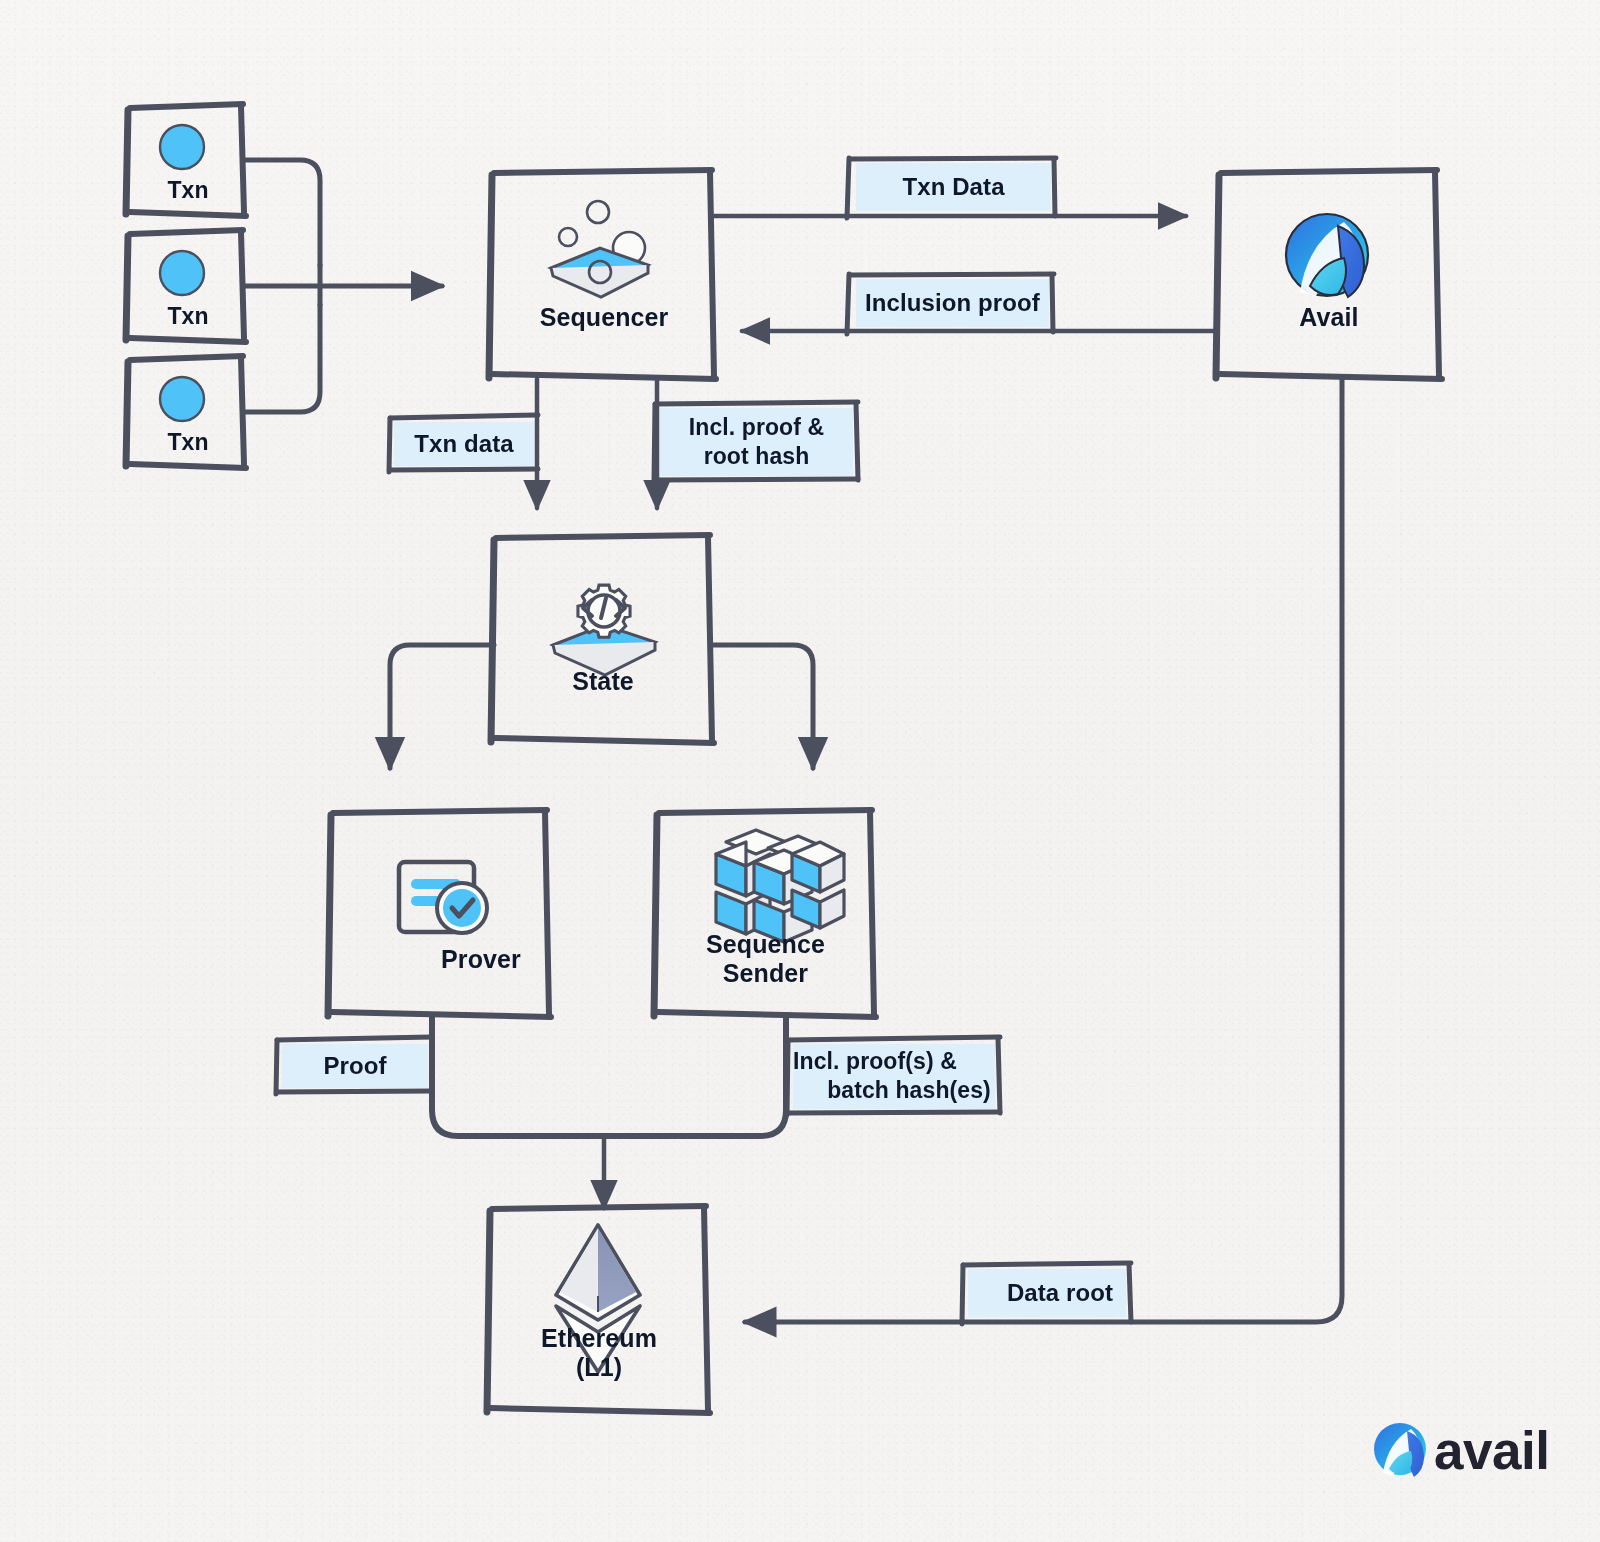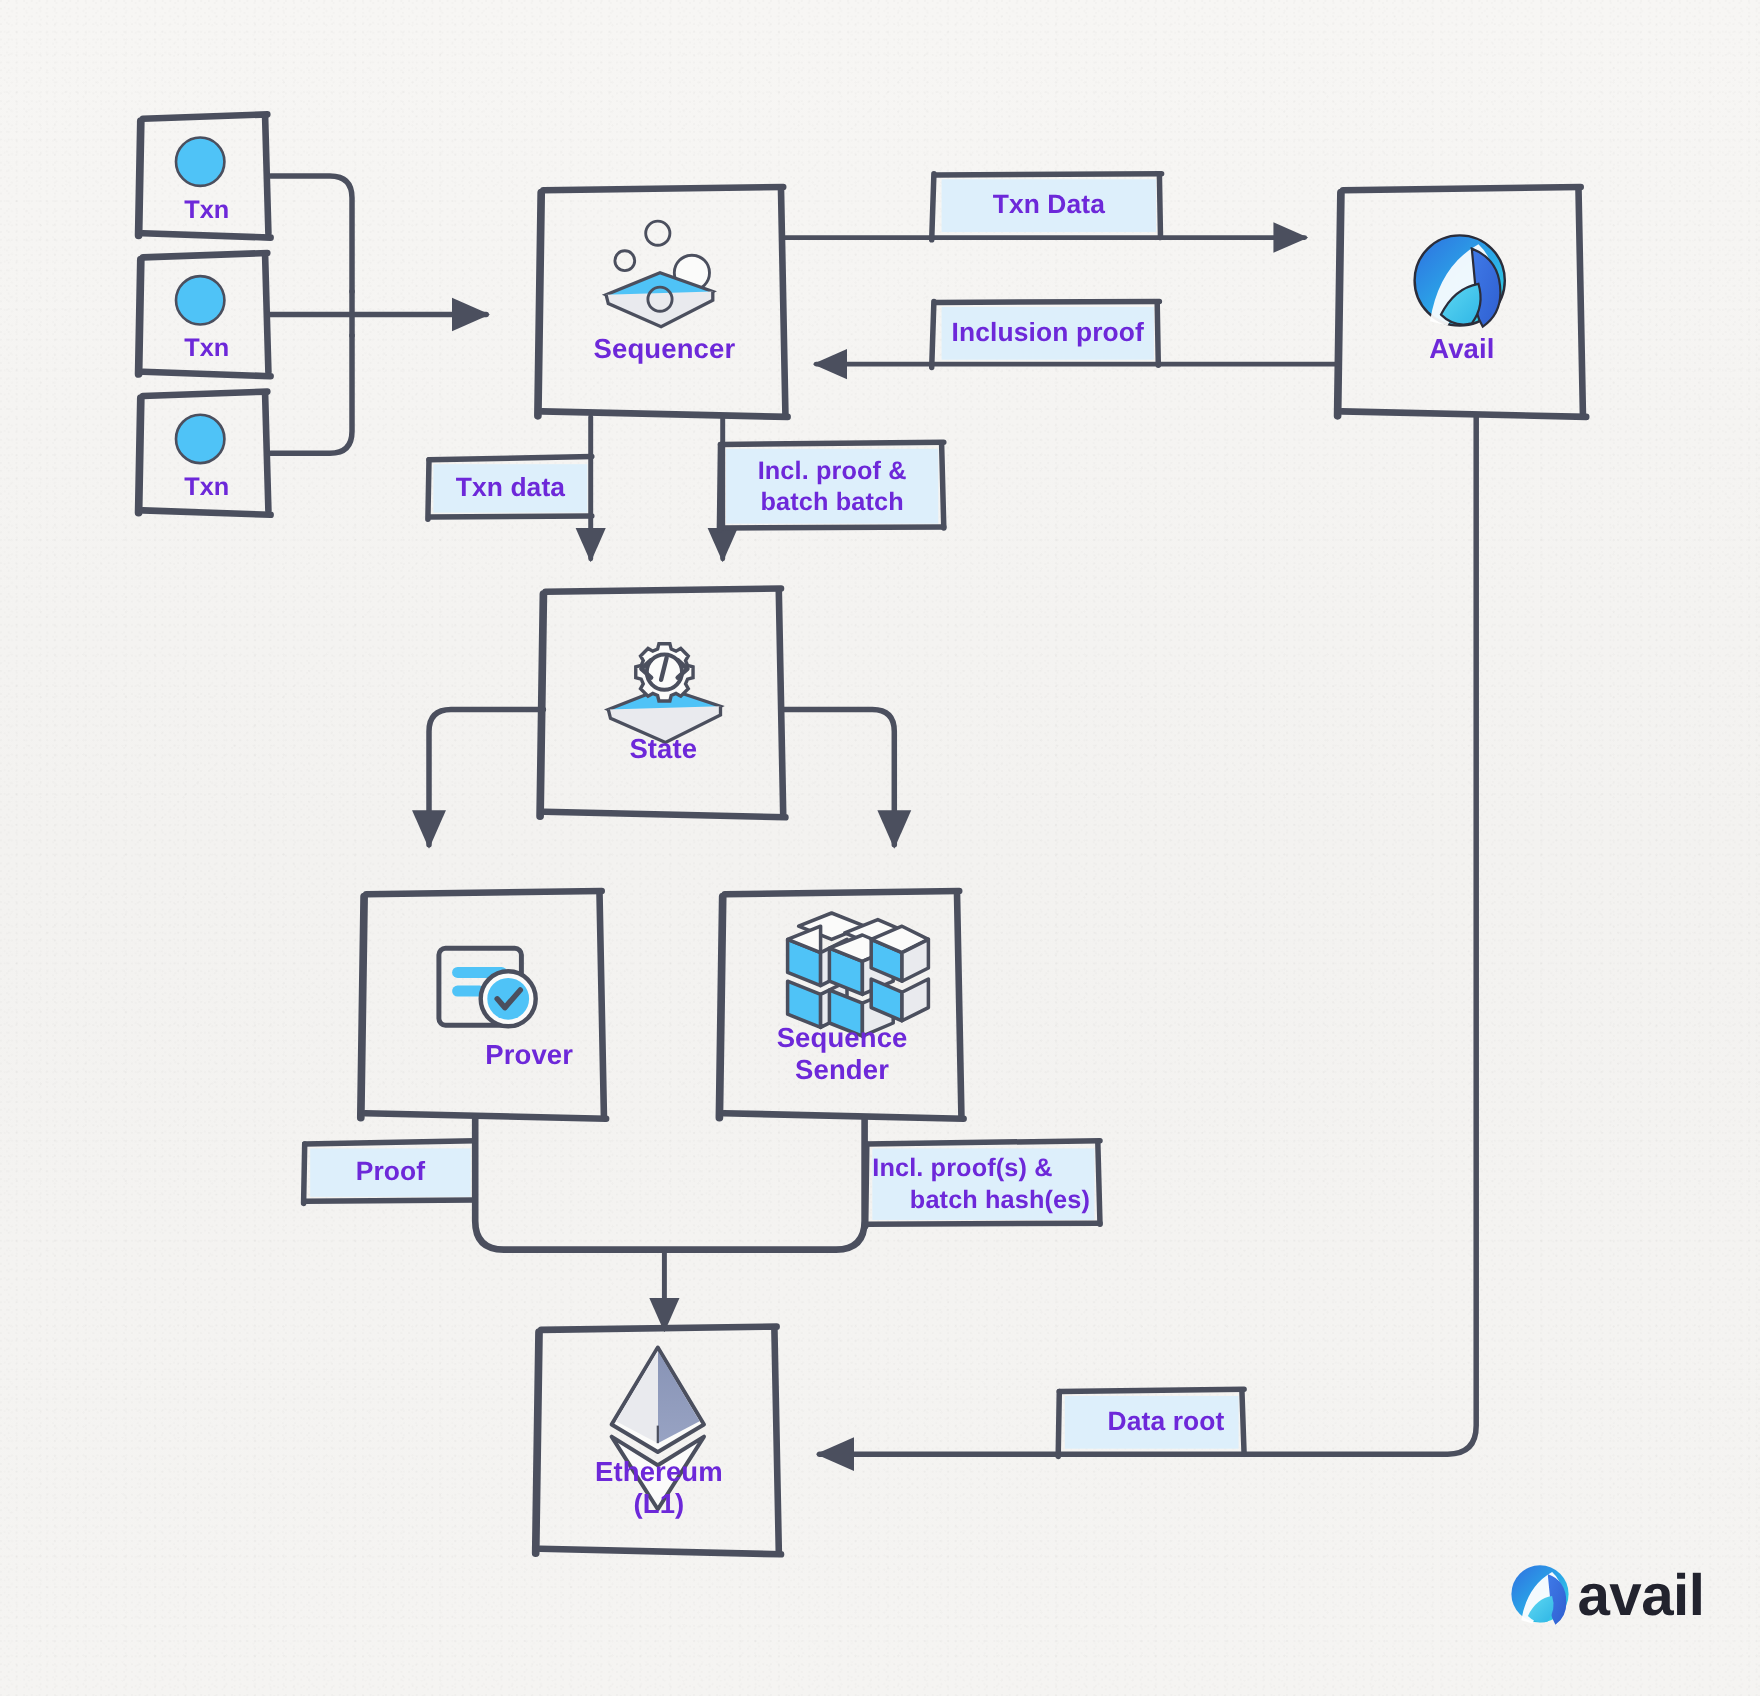--- a/index.html
+++ b/index.html
@@ -19,21 +19,21 @@
       radial-gradient(circle at 68% 31%, rgba(0,0,0,.015) 0 1px, transparent 1px),
       radial-gradient(circle at 84% 77%, rgba(0,0,0,.017) 0 1px, transparent 1px),
       radial-gradient(circle at 55% 88%, rgba(0,0,0,.013) 0 1px, transparent 1px),
       linear-gradient(180deg,#f7f6f4 0%,#f3f2f0 50%,#f5f4f2 100%);
     background-size:7px 7px,11px 11px,9px 9px,13px 13px,17px 17px,100% 100%;
     pointer-events:none;
   }
   svg#board{position:absolute;left:0;top:0;width:1600px;height:1542px;}
   .lbl{
     position:absolute;
-    color:#6d28d9;
+    color:#0f172a;
     font-weight:700;
     text-align:center;
     letter-spacing:.1px;
     line-height:1.18;
     white-space:pre;
     pointer-events:none;
   }
   .node-lbl{font-size:25px;}
   .txn-lbl{font-size:23px;}
   .tag-lbl{font-size:24px;}
@@ -320,19 +320,19 @@
 <div class="lbl node-lbl" style="left:333px;top:945px;width:214px;margin-left:41px;">Prover</div>
 <div class="lbl node-lbl" style="left:659px;top:930px;width:213px;">Sequence</div>
 <div class="lbl node-lbl" style="left:659px;top:959px;width:213px;">Sender</div>
 <div class="lbl node-lbl" style="left:492px;top:1324px;width:214px;">Ethereum</div>
 <div class="lbl node-lbl" style="left:492px;top:1353px;width:214px;">(L1)</div>
 
 <div class="lbl tag-lbl" style="left:856px;top:173px;width:195px;">Txn Data</div>
 <div class="lbl tag-lbl" style="left:856px;top:289px;width:193px;">Inclusion proof</div>
 <div class="lbl tag-lbl" style="left:394px;top:430px;width:140px;">Txn data</div>
 <div class="lbl tag-lbl small" style="left:660px;top:414px;width:193px;">Incl. proof &amp;</div>
-<div class="lbl tag-lbl small" style="left:660px;top:443px;width:193px;">batch batch</div>
+<div class="lbl tag-lbl small" style="left:660px;top:443px;width:193px;">root hash</div>
 <div class="lbl tag-lbl" style="left:282px;top:1052px;width:146px;">Proof</div>
 <div class="lbl tag-lbl small" style="left:793px;top:1048px;width:160px;">Incl. proof(s) &amp;</div>
 <div class="lbl tag-lbl small" style="left:793px;top:1077px;width:232px;">batch hash(es)</div>
 <div class="lbl tag-lbl" style="left:968px;top:1279px;width:184px;">Data root</div>
 
 <div class="avail-word" style="left:1434px;top:1420px;">avail</div>
 
 </body></html>

